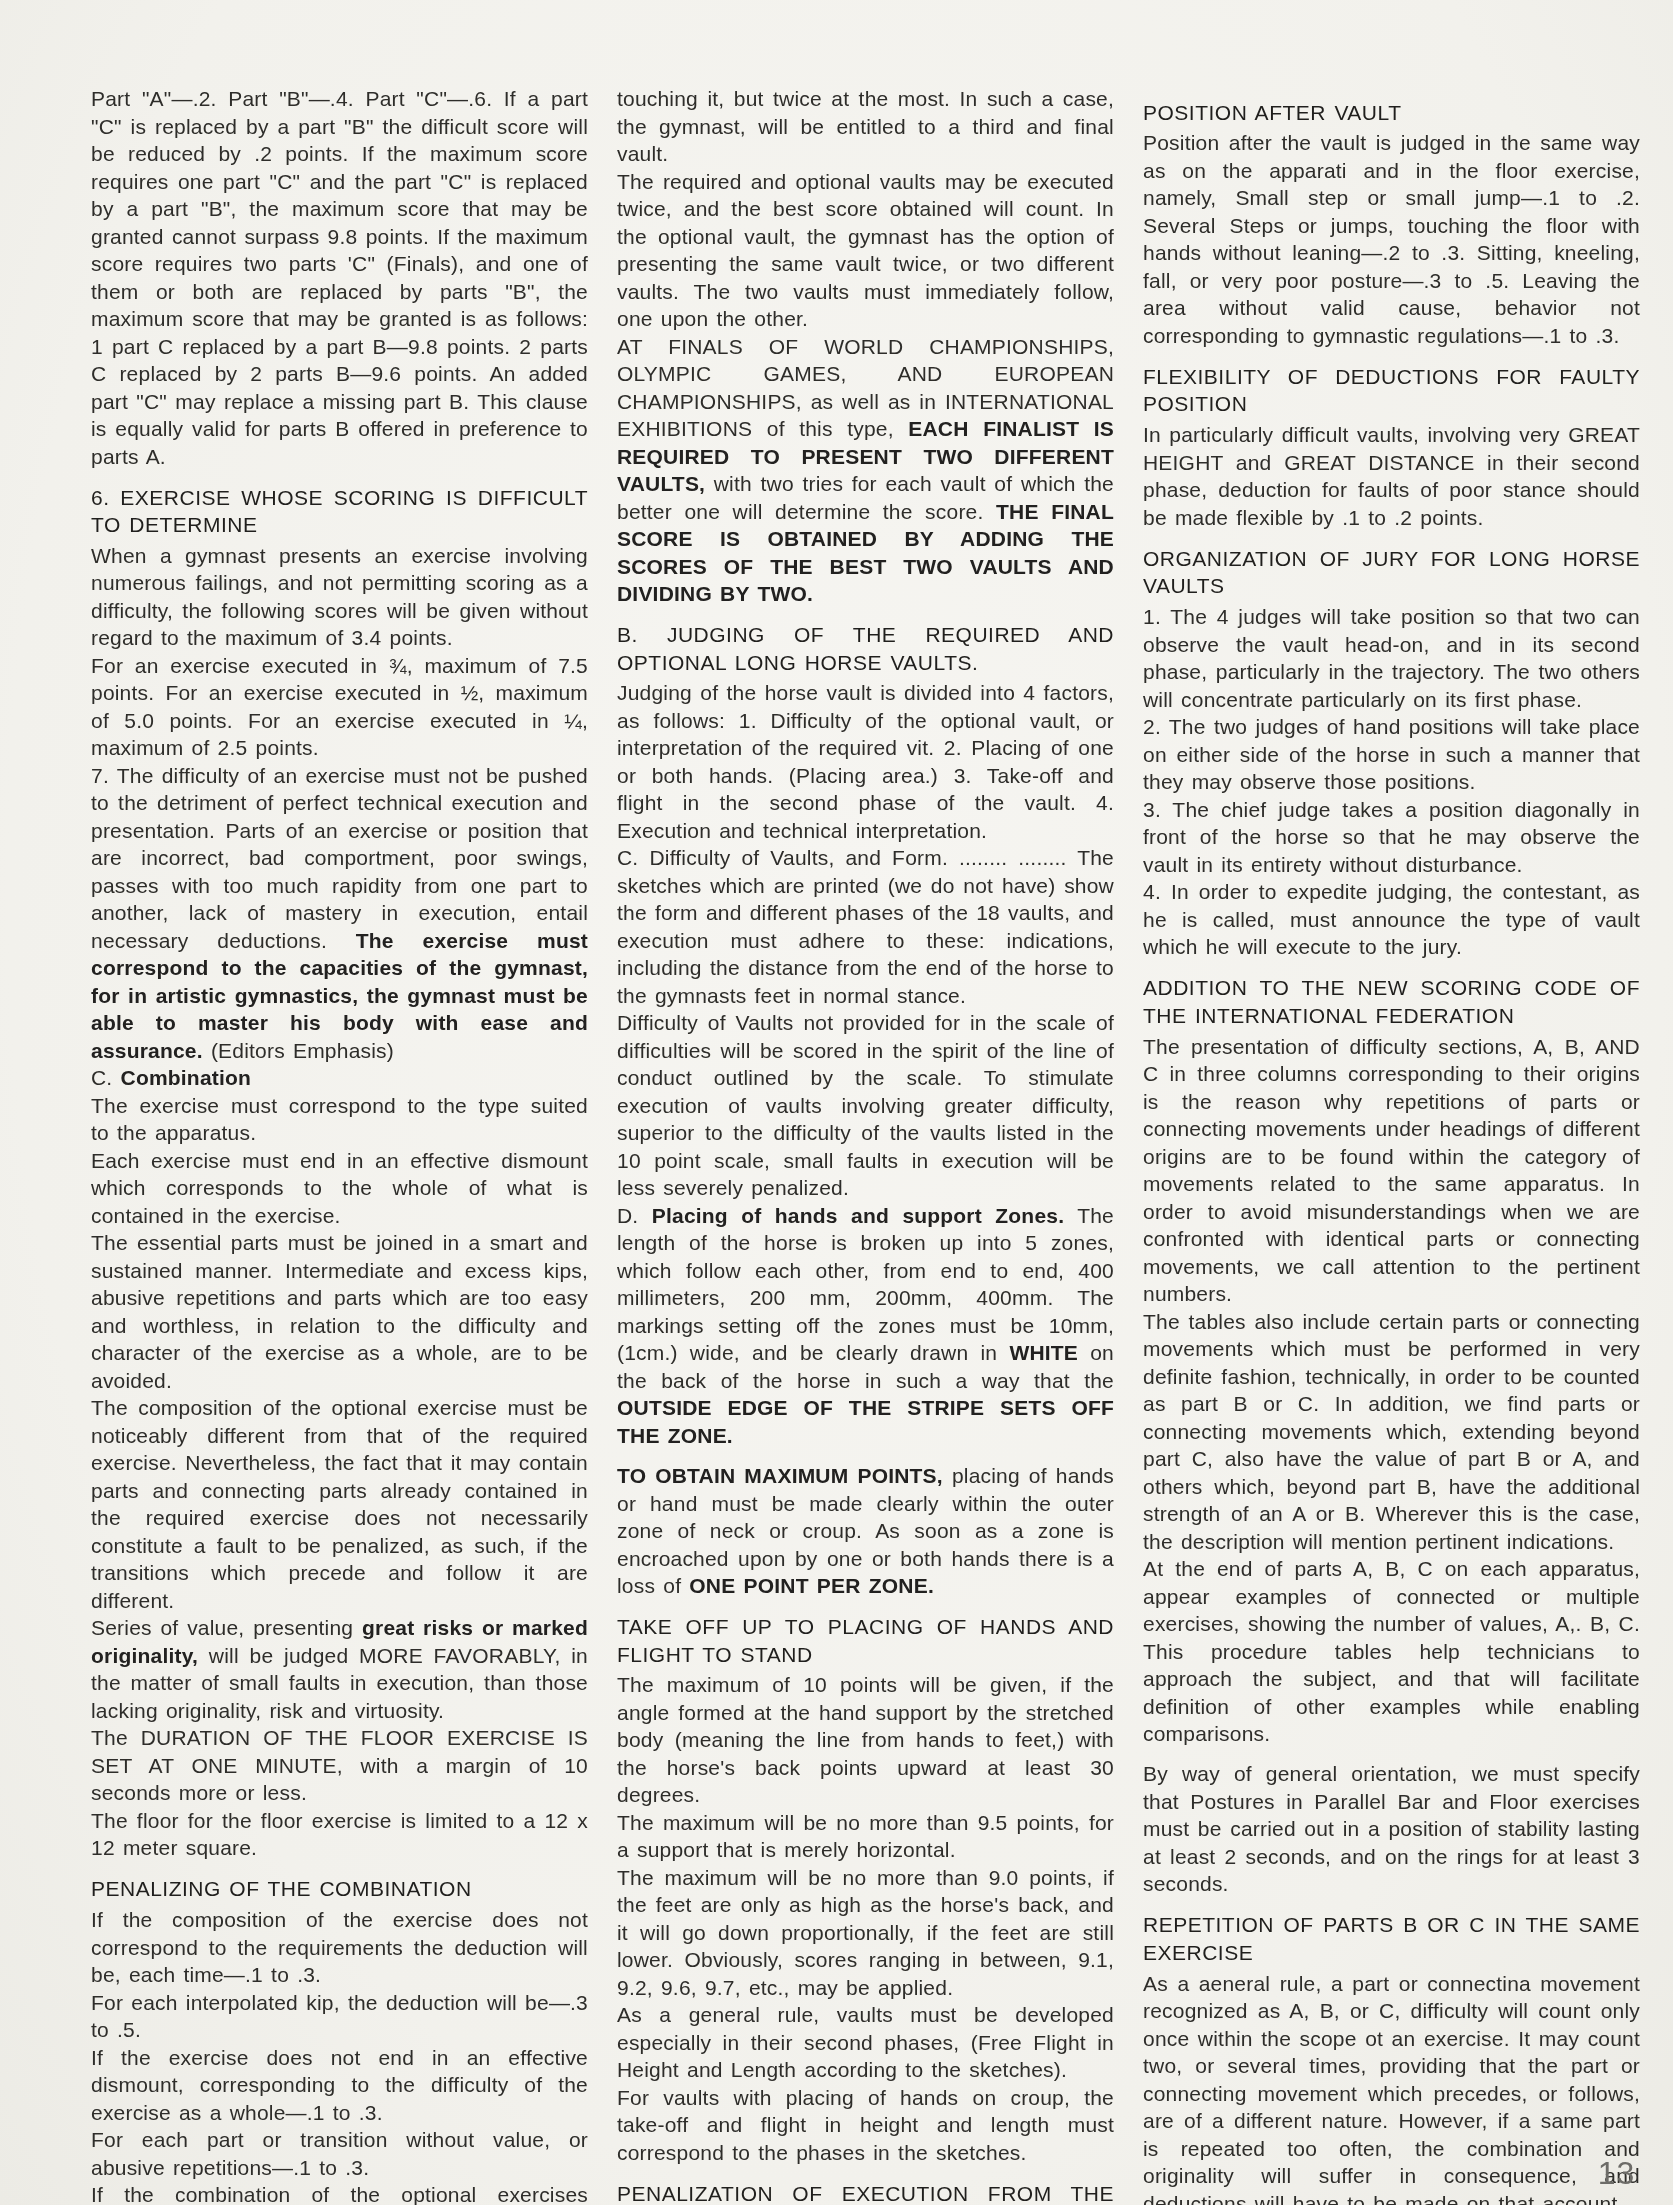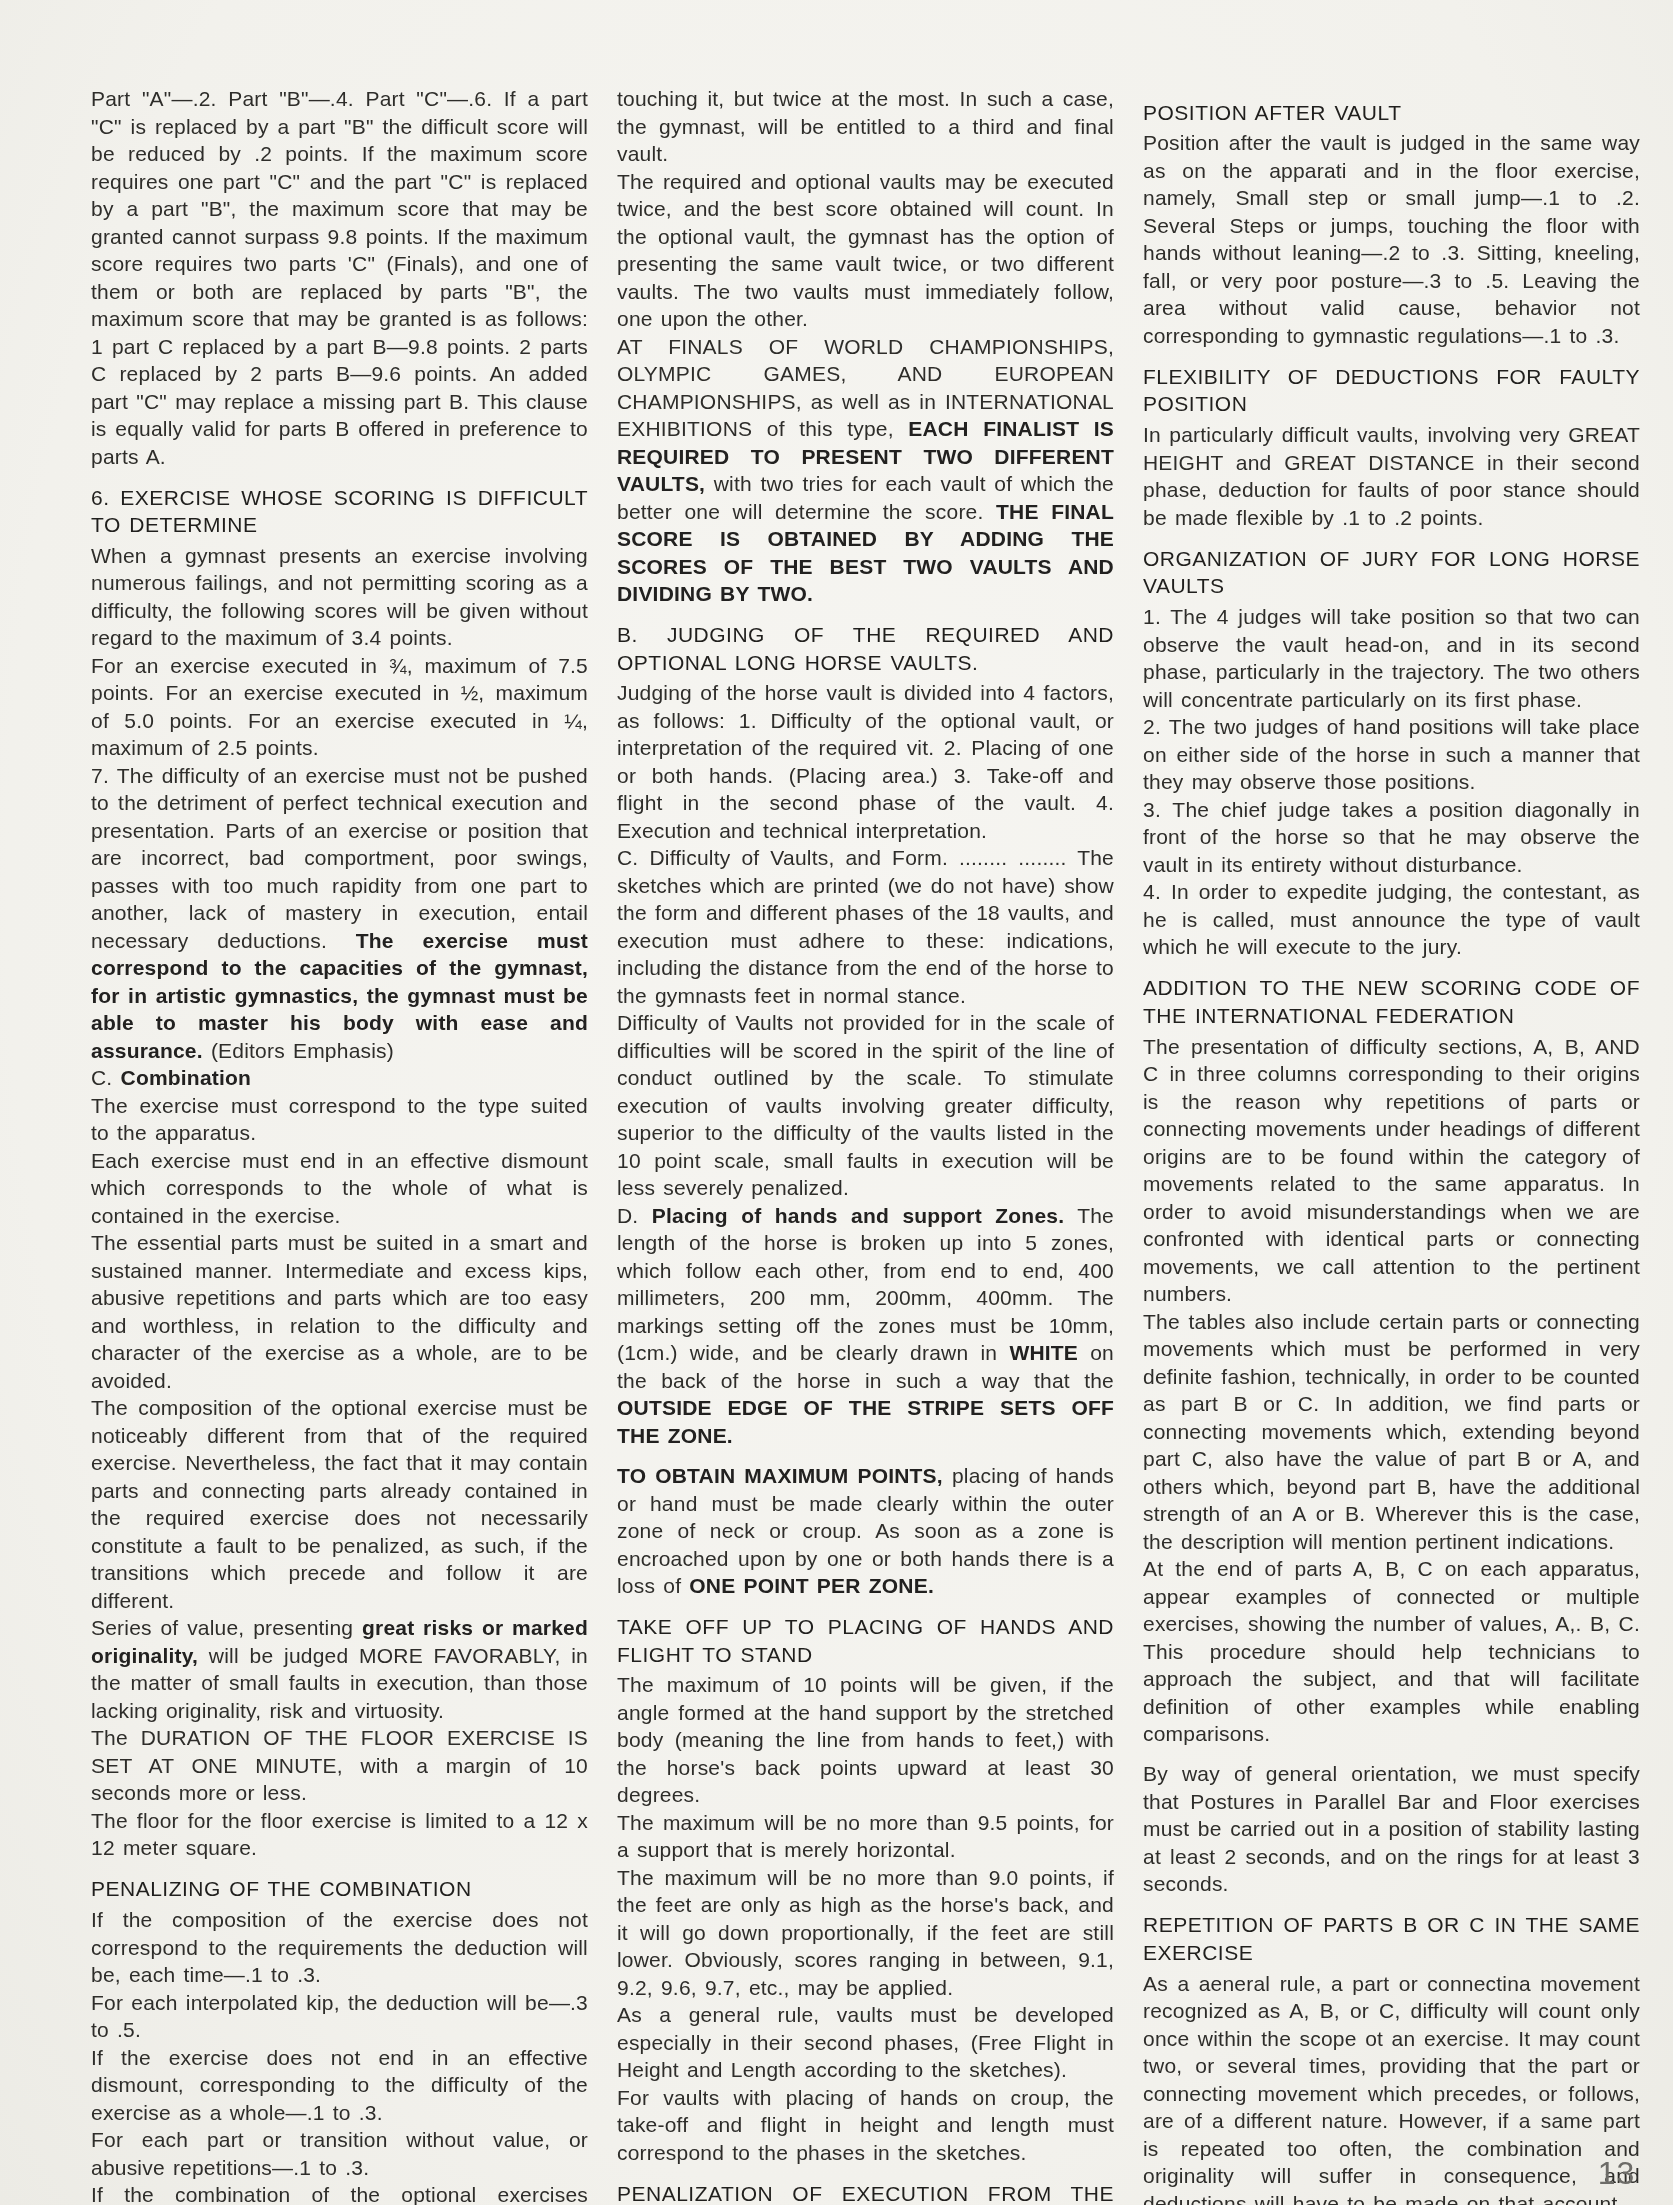--- a/index.html
+++ b/index.html
@@ -39,21 +39,21 @@
 <div class="page">
   <div class="col">
       <div class="blk p"><span>Part "A"—.2. Part "B"—.4. Part "C"—.6. If a part "C" is replaced by a part "B" the difficult score will be reduced by .2 points. If the maximum score requires one part "C" and the part "C" is replaced by a part "B", the maximum score that may be granted cannot surpass 9.8 points. If the maximum score requires two parts 'C" (Finals), and one of them or both are replaced by parts "B", the maximum score that may be granted is as follows: 1 part C replaced by a part B—9.8 points. 2 parts C replaced by 2 parts B—9.6 points. An added part "C" may replace a missing part B. This clause is equally valid for parts B offered in preference to parts A.</span></div>
       <div class="blk h"><span>6. EXERCISE WHOSE SCORING IS DIFFICULT TO DETERMINE</span></div>
       <div class="blk p"><span>When a gymnast presents an exercise involving numerous failings, and not permitting scoring as a difficulty, the following scores will be given without regard to the maximum of 3.4 points.</span></div>
       <div class="blk p"><span>For an exercise executed in ¾, maximum of 7.5 points. For an exercise executed in ½, maximum of 5.0 points. For an exercise executed in ¼, maximum of 2.5 points.</span></div>
       <div class="blk p"><span>7. The difficulty of an exercise must not be pushed to the detriment of perfect technical execution and presentation. Parts of an exercise or position that are incorrect, bad comportment, poor swings, passes with too much rapidity from one part to another, lack of mastery in execution, entail necessary deductions. </span><span class="b">The exercise must correspond to the capacities of the gymnast, for in artistic gymnastics, the gymnast must be able to master his body with ease and assurance.</span><span> (Editors Emphasis)</span></div>
       <div class="blk p"><span>C. </span><span class="b">Combination</span></div>
       <div class="blk p"><span>The exercise must correspond to the type suited to the apparatus.</span></div>
       <div class="blk p"><span>Each exercise must end in an effective dismount which corresponds to the whole of what is contained in the exercise.</span></div>
-      <div class="blk p"><span>The essential parts must be suited in a smart and sustained manner. Intermediate and excess kips, abusive repetitions and parts which are too easy and worthless, in relation to the difficulty and character of the exercise as a whole, are to be avoided.</span></div>
+      <div class="blk p"><span>The essential parts must be joined in a smart and sustained manner. Intermediate and excess kips, abusive repetitions and parts which are too easy and worthless, in relation to the difficulty and character of the exercise as a whole, are to be avoided.</span></div>
       <div class="blk p"><span>The composition of the optional exercise must be noticeably different from that of the required exercise. Nevertheless, the fact that it may contain parts and connecting parts already contained in the required exercise does not necessarily constitute a fault to be penalized, as such, if the transitions which precede and follow it are different.</span></div>
       <div class="blk p"><span>Series of value, presenting </span><span class="b">great risks or marked originality,</span><span> will be judged MORE FAVORABLY, in the matter of small faults in execution, than those lacking originality, risk and virtuosity.</span></div>
       <div class="blk p"><span>The DURATION OF THE FLOOR EXERCISE IS SET AT ONE MINUTE, with a margin of 10 seconds more or less.</span></div>
       <div class="blk p"><span>The floor for the floor exercise is limited to a 12 x 12 meter square.</span></div>
       <div class="blk h"><span>PENALIZING OF THE COMBINATION</span></div>
       <div class="blk p"><span>If the composition of the exercise does not correspond to the requirements the deduction will be, each time—.1 to .3.</span></div>
       <div class="blk p"><span>For each interpolated kip, the deduction will be—.3 to .5.</span></div>
       <div class="blk p"><span>If the exercise does not end in an effective dismount, corresponding to the difficulty of the exercise as a whole—.1 to .3.</span></div>
       <div class="blk p"><span>For each part or transition without value, or abusive repetitions—.1 to .3.</span></div>
       <div class="blk p"><span>If the combination of the optional exercises resembles the required exercise too closely—.1 to .5.</span></div>
@@ -82,20 +82,20 @@
       <div class="blk h"><span>FLEXIBILITY OF DEDUCTIONS FOR FAULTY POSITION</span></div>
       <div class="blk p"><span>In particularly difficult vaults, involving very GREAT HEIGHT and GREAT DISTANCE in their second phase, deduction for faults of poor stance should be made flexible by .1 to .2 points.</span></div>
       <div class="blk h"><span>ORGANIZATION OF JURY FOR LONG HORSE VAULTS</span></div>
       <div class="blk p"><span>1. The 4 judges will take position so that two can observe the vault head-on, and in its second phase, particularly in the trajectory. The two others will concentrate particularly on its first phase.</span></div>
       <div class="blk p"><span>2. The two judges of hand positions will take place on either side of the horse in such a manner that they may observe those positions.</span></div>
       <div class="blk p"><span>3. The chief judge takes a position diagonally in front of the horse so that he may observe the vault in its entirety without disturbance.</span></div>
       <div class="blk p"><span>4. In order to expedite judging, the contestant, as he is called, must announce the type of vault which he will execute to the jury.</span></div>
       <div class="blk h"><span>ADDITION TO THE NEW SCORING CODE OF THE INTERNATIONAL FEDERATION</span></div>
       <div class="blk p"><span>The presentation of difficulty sections, A, B, AND C in three columns corresponding to their origins is the reason why repetitions of parts or connecting movements under headings of different origins are to be found within the category of movements related to the same apparatus. In order to avoid misunderstandings when we are confronted with identical parts or connecting movements, we call attention to the pertinent numbers.</span></div>
       <div class="blk p"><span>The tables also include certain parts or connecting movements which must be performed in very definite fashion, technically, in order to be counted as part B or C. In addition, we find parts or connecting movements which, extending beyond part C, also have the value of part B or A, and others which, beyond part B, have the additional strength of an A or B. Wherever this is the case, the description will mention pertinent indications.</span></div>
-      <div class="blk p"><span>At the end of parts A, B, C on each apparatus, appear examples of connected or multiple exercises, showing the number of values, A,. B, C. This procedure should help technicians to approach the subject, and that will facilitate definition of other examples while enabling comparisons.</span></div>
+      <div class="blk p"><span>At the end of parts A, B, C on each apparatus, appear examples of connected or multiple exercises, showing the number of values, A,. B, C. This procedure tables help technicians to approach the subject, and that will facilitate definition of other examples while enabling comparisons.</span></div>
       <div class="blk p mt"><span>By way of general orientation, we must specify that Postures in Parallel Bar and Floor exercises must be carried out in a position of stability lasting at least 2 seconds, and on the rings for at least 3 seconds.</span></div>
       <div class="blk h"><span>REPETITION OF PARTS B OR C IN THE SAME EXERCISE</span></div>
       <div class="blk p"><span>As a aeneral rule, a part or connectina movement recognized as A, B, or C, difficulty will count only once within the scope ot an exercise. It may count two, or several times, providing that the part or connecting movement which precedes, or follows, are of a different nature. However, if a same part is repeated too often, the combination and originality will suffer in consequence, and deductions will have to be made on that account.</span></div>
     </div>
 </div>
 <div class="pagenum">13</div>
 
 
 </body></html>

